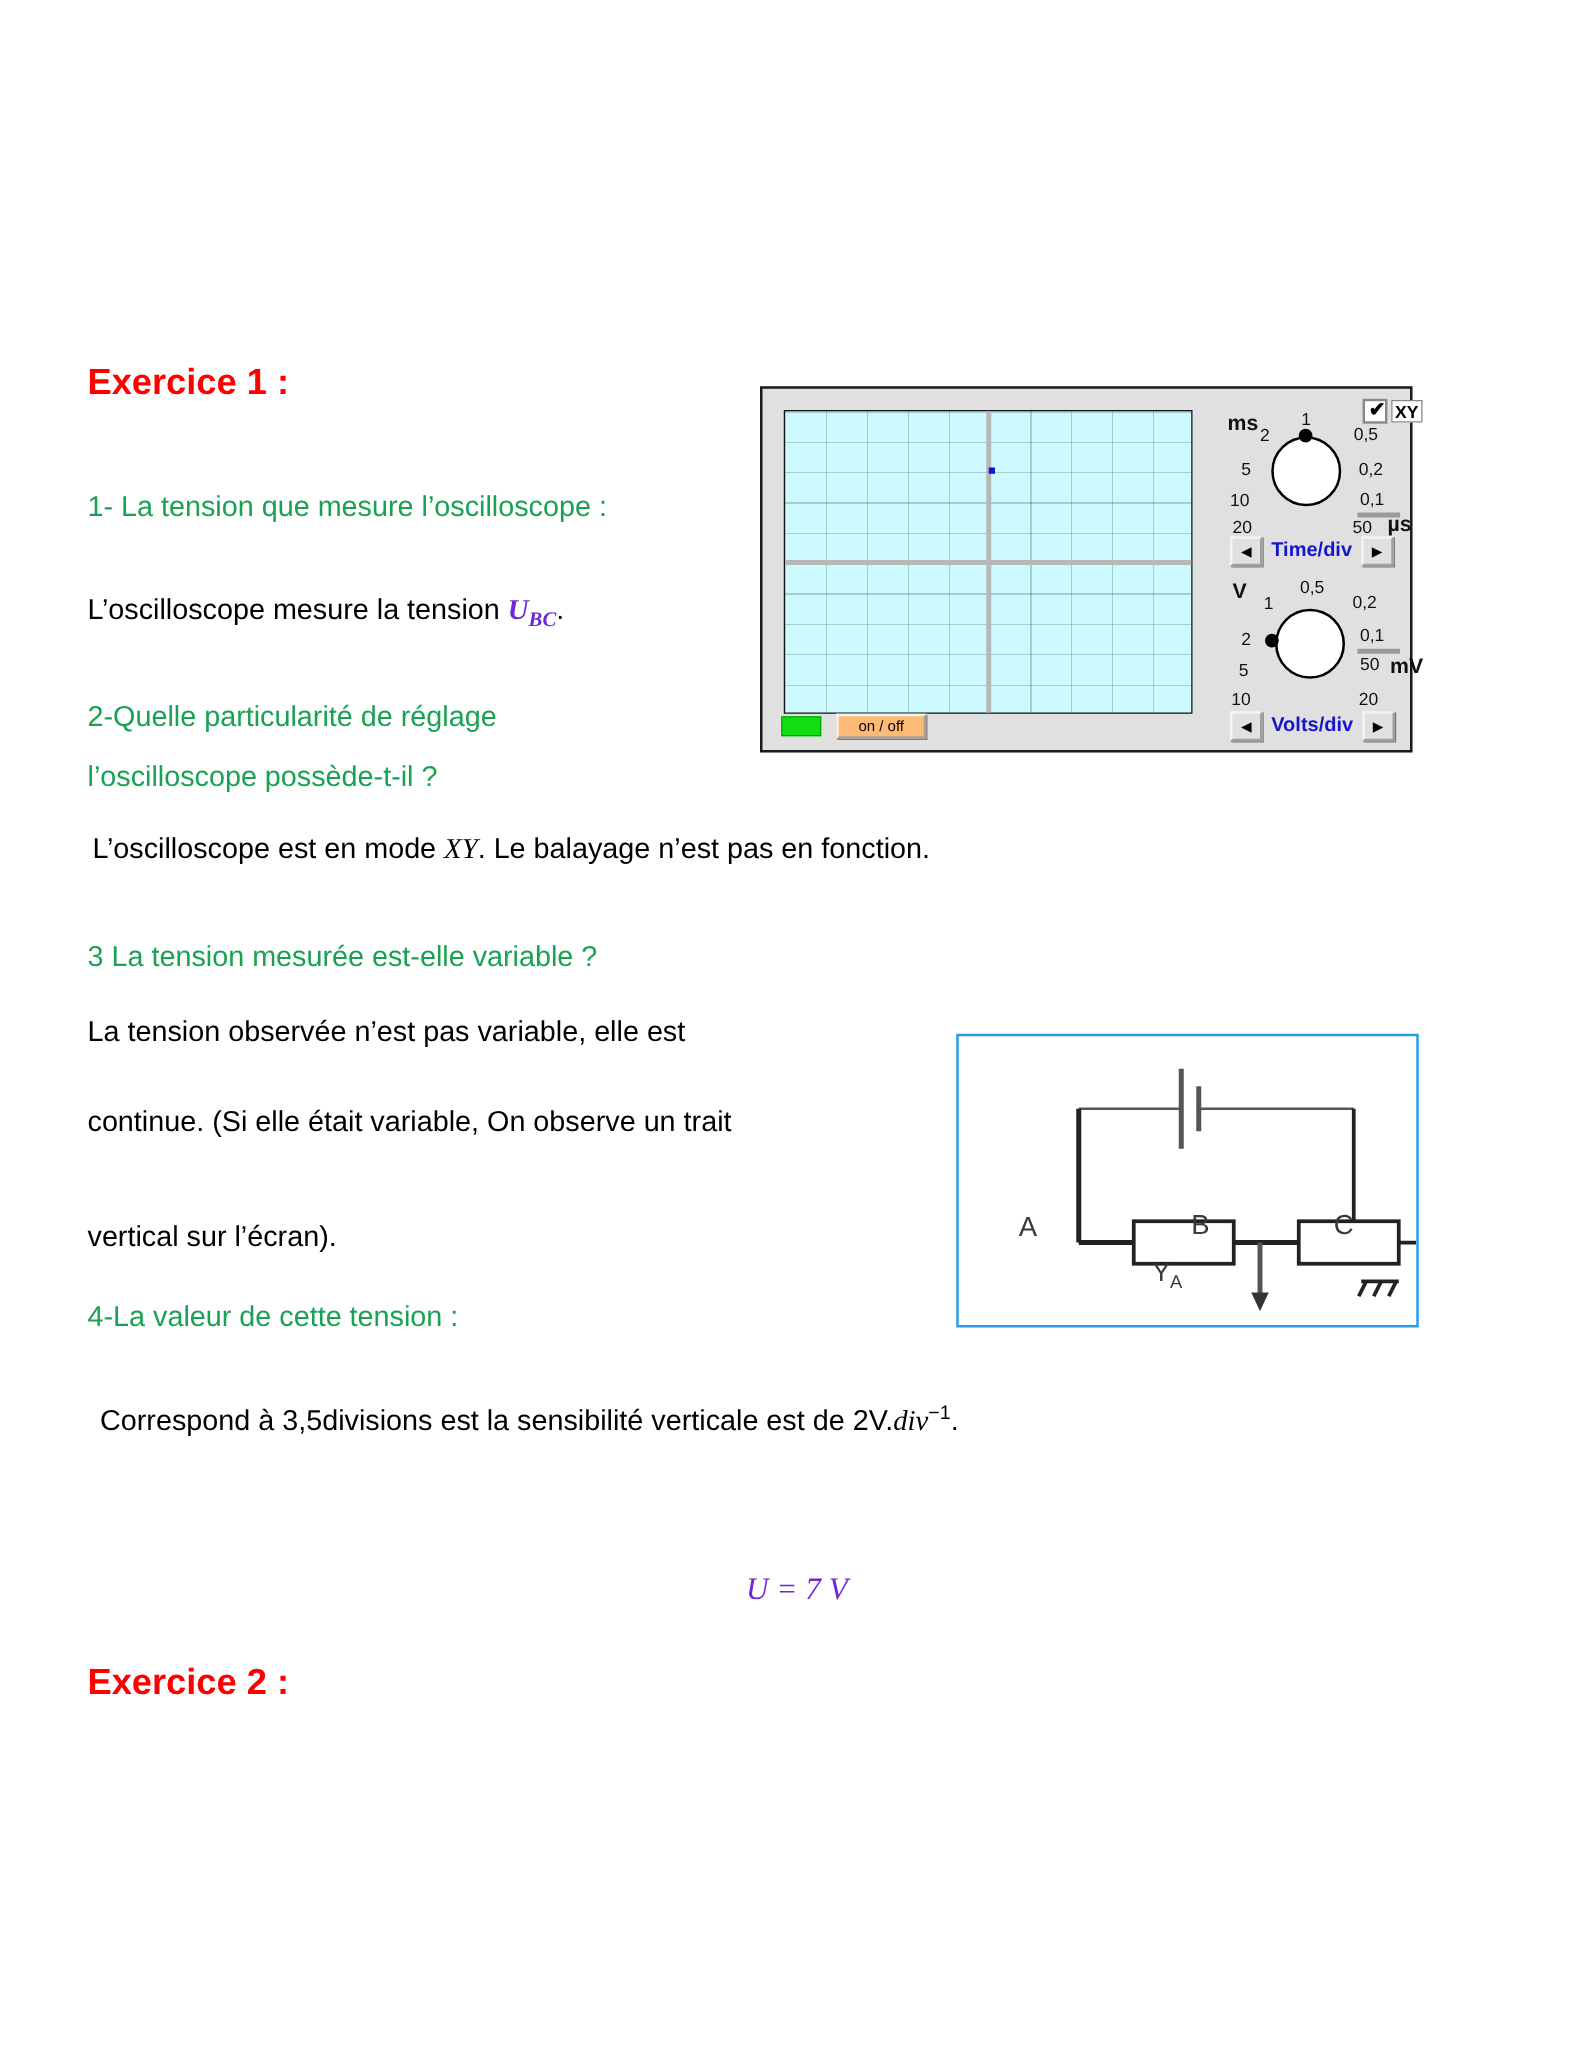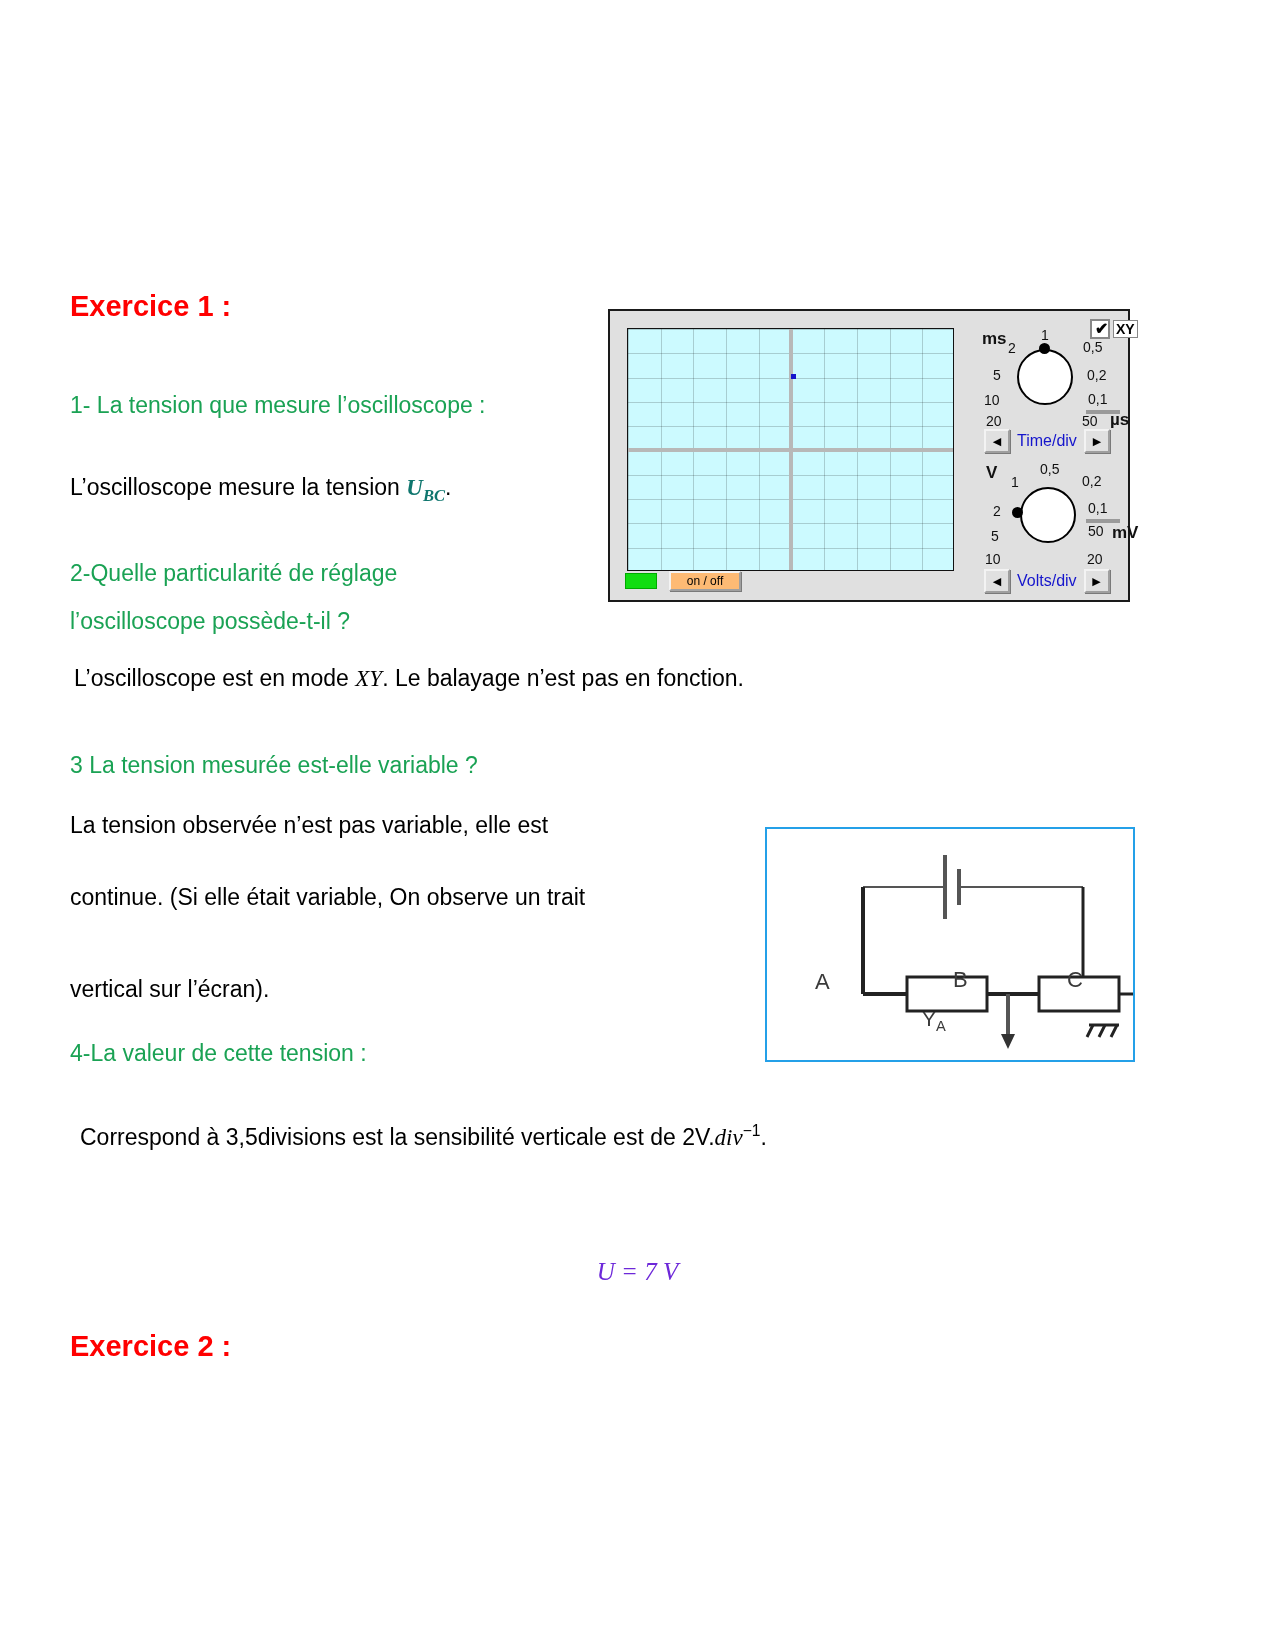--- a/index.html
+++ b/index.html
@@ -43,21 +43,21 @@
     font-size:23px;
     white-space:nowrap;
   }
   .black{
     position:absolute;
     color:#000000;
     font-size:23px;
     white-space:nowrap;
   }
   .blue-bold{
-    color:#0f766e;
+    color:#6d28d9;
     font-weight:bold;
     font-style:italic;
     font-family:"Liberation Serif", serif;
   }
   sub.bc{font-size:0.72em;font-style:italic;font-weight:bold;}
   .mathitalic{font-family:"Liberation Serif", serif;font-style:italic;}
 
   #q1{left:70px;top:392px;}
   #a1{left:70px;top:474px;}
   #q2a{left:70px;top:560px;}
@@ -170,21 +170,21 @@
     width:26px;height:24px;
     background:#e0e0e0;
     border:2px outset #f3f3f3;
     box-shadow:1px 1px 0 #7a7a7a;
     display:flex;align-items:center;justify-content:center;
     font-size:11px;color:#000;
     box-sizing:border-box;
   }
   .ctllabel{
     color:#1515cc;
-    font-weight:normal;
+    font-weight:bold;
     font-size:16px;
     margin:0 7px;
     white-space:nowrap;
   }
   #timediv{left:374px;top:118px;}
   #voltsdiv{left:374px;top:258px;}
 
   
   #xybox{
     position:absolute;left:480px;top:8px;

